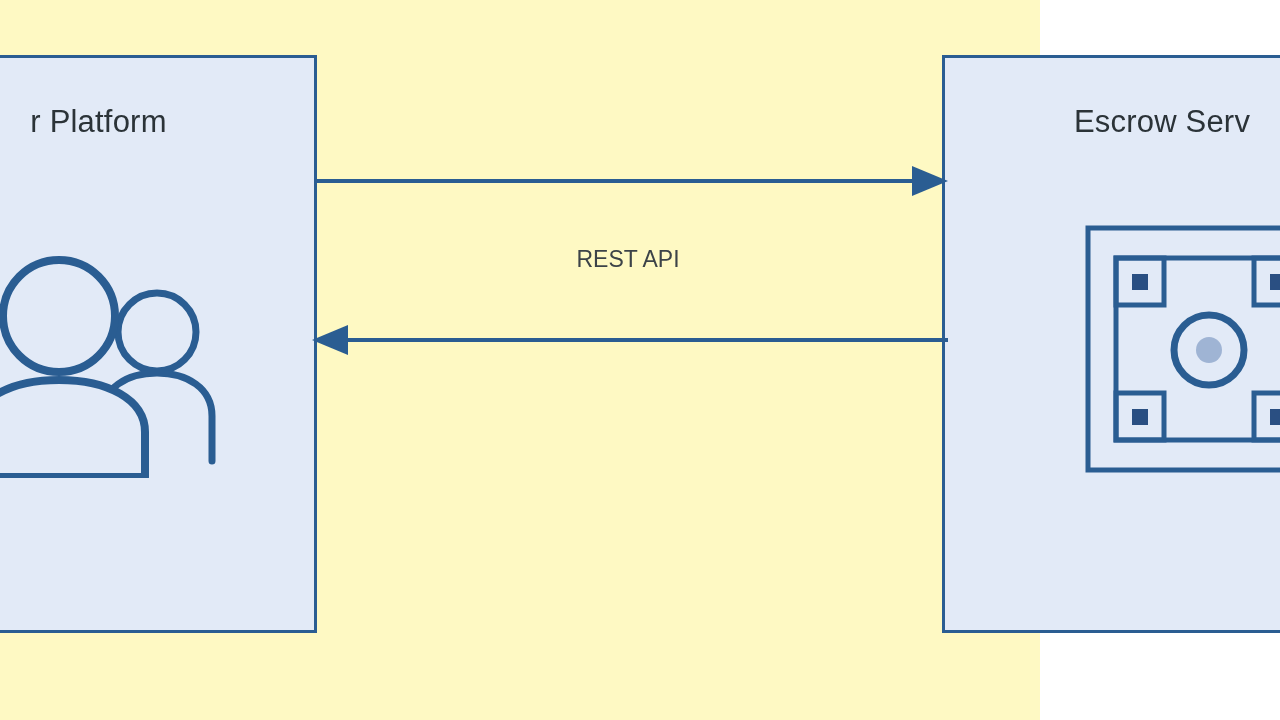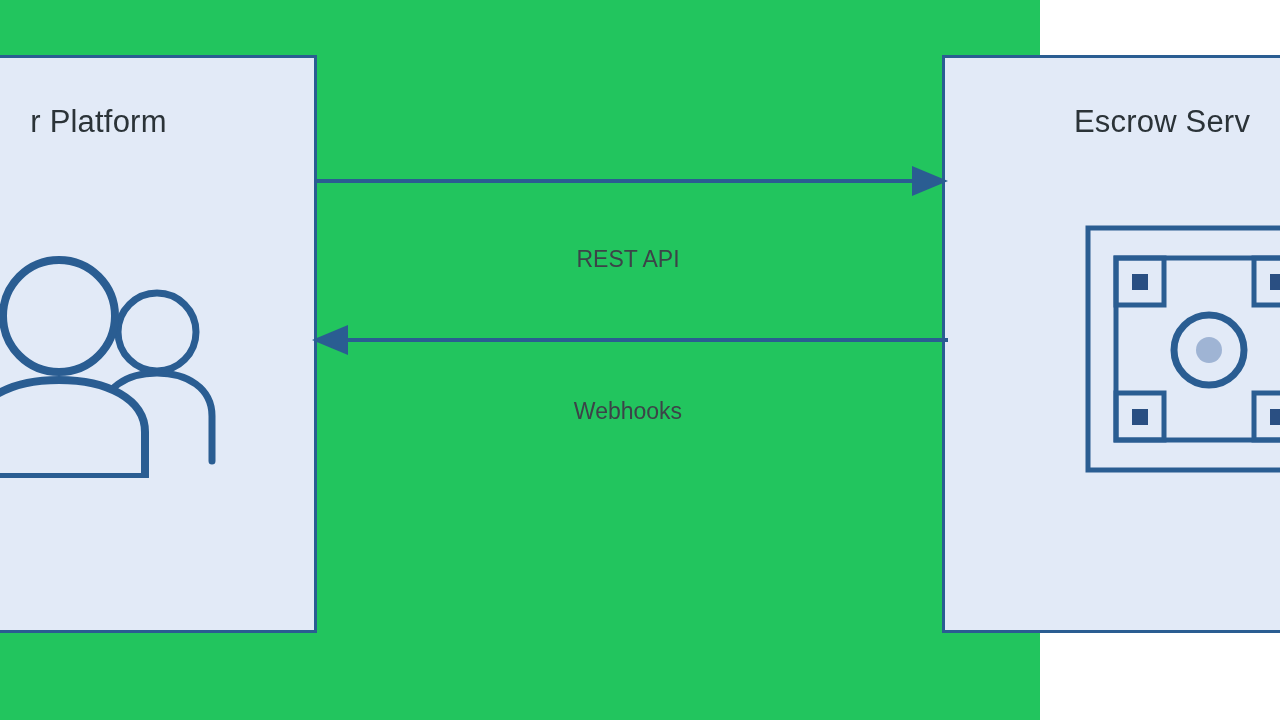--- a/index.html
+++ b/index.html
@@ -10,21 +10,21 @@
   body {
     width: 1280px;
     height: 720px;
     overflow: hidden;
     font-family: "Liberation Sans", sans-serif;
   }
   #canvas {
     position: relative;
     width: 1040px;
     height: 720px;
-    background: #22c55e;
+    background: #fef9c3;
   }
 
   
   .node {
     position: absolute;
     box-sizing: border-box;
     background: #e2eaf7;
     border: 3px solid #2a5d92;
   }
   #node-platform {
@@ -152,15 +152,14 @@
 
   <div class="edge-label" id="label-rest">REST API</div>
 
   <div class="connector" id="connector-webhooks">
     <svg width="660" height="30" viewBox="0 0 660 30" fill="none" aria-hidden="true">
       <line x1="28" y1="15" x2="648" y2="15" stroke="#2a5d92" stroke-width="4"></line>
       <polygon points="12,15 48,0 48,30" fill="#2a5d92"></polygon>
     </svg>
   </div>
 
-  <div class="edge-label" id="label-webhooks">Webhooks</div>
 
 </div>
 
 </body></html>

